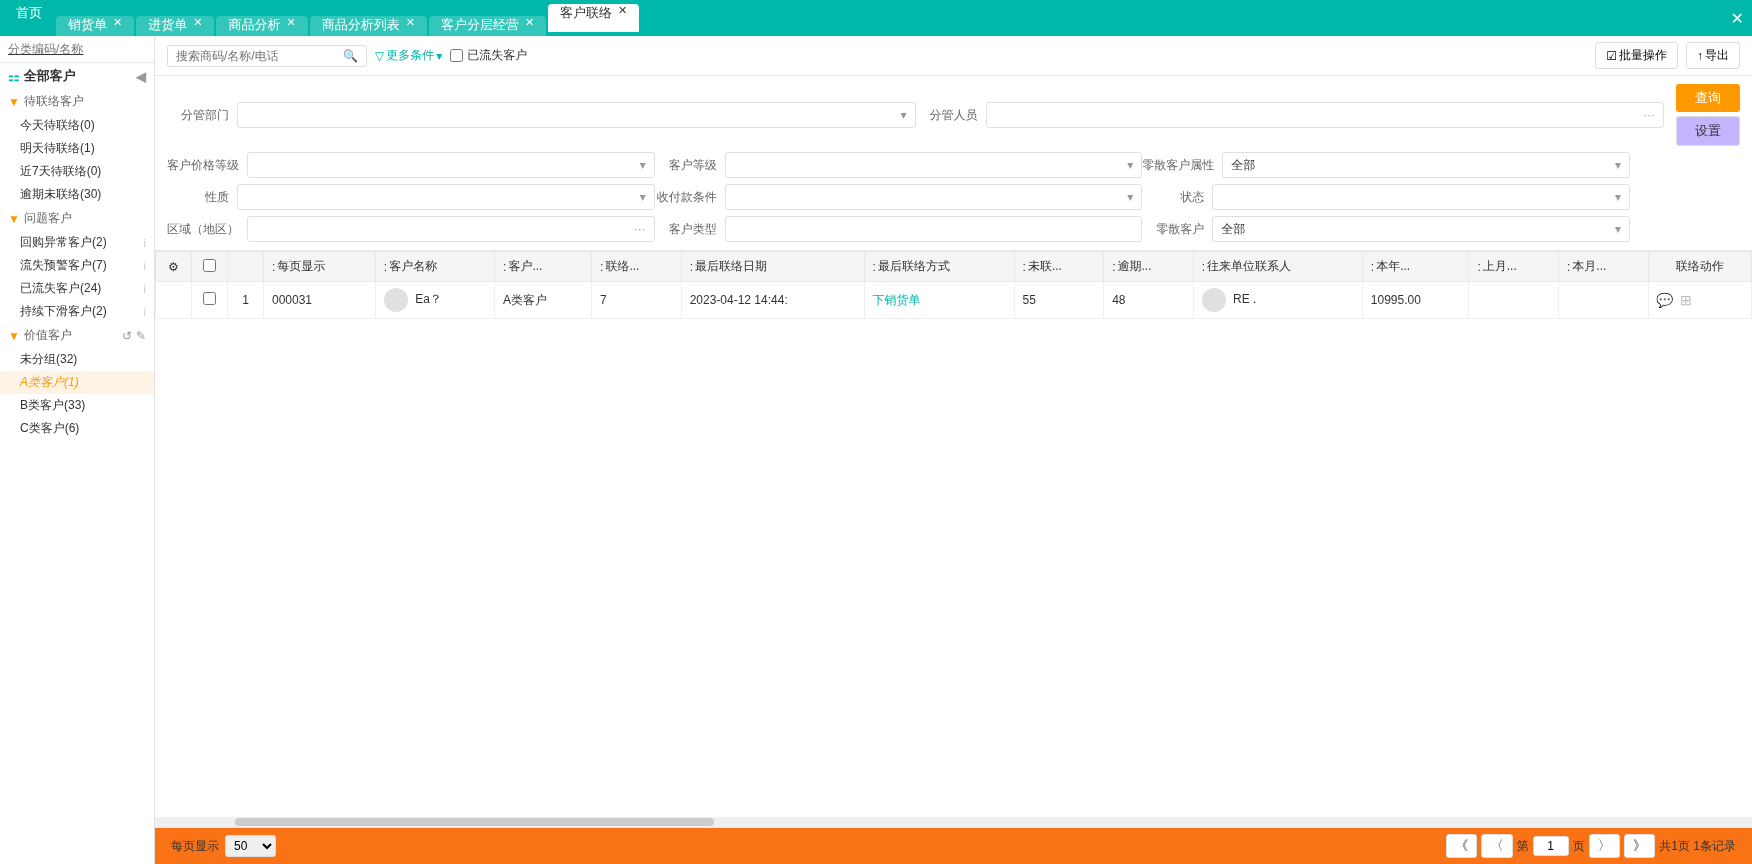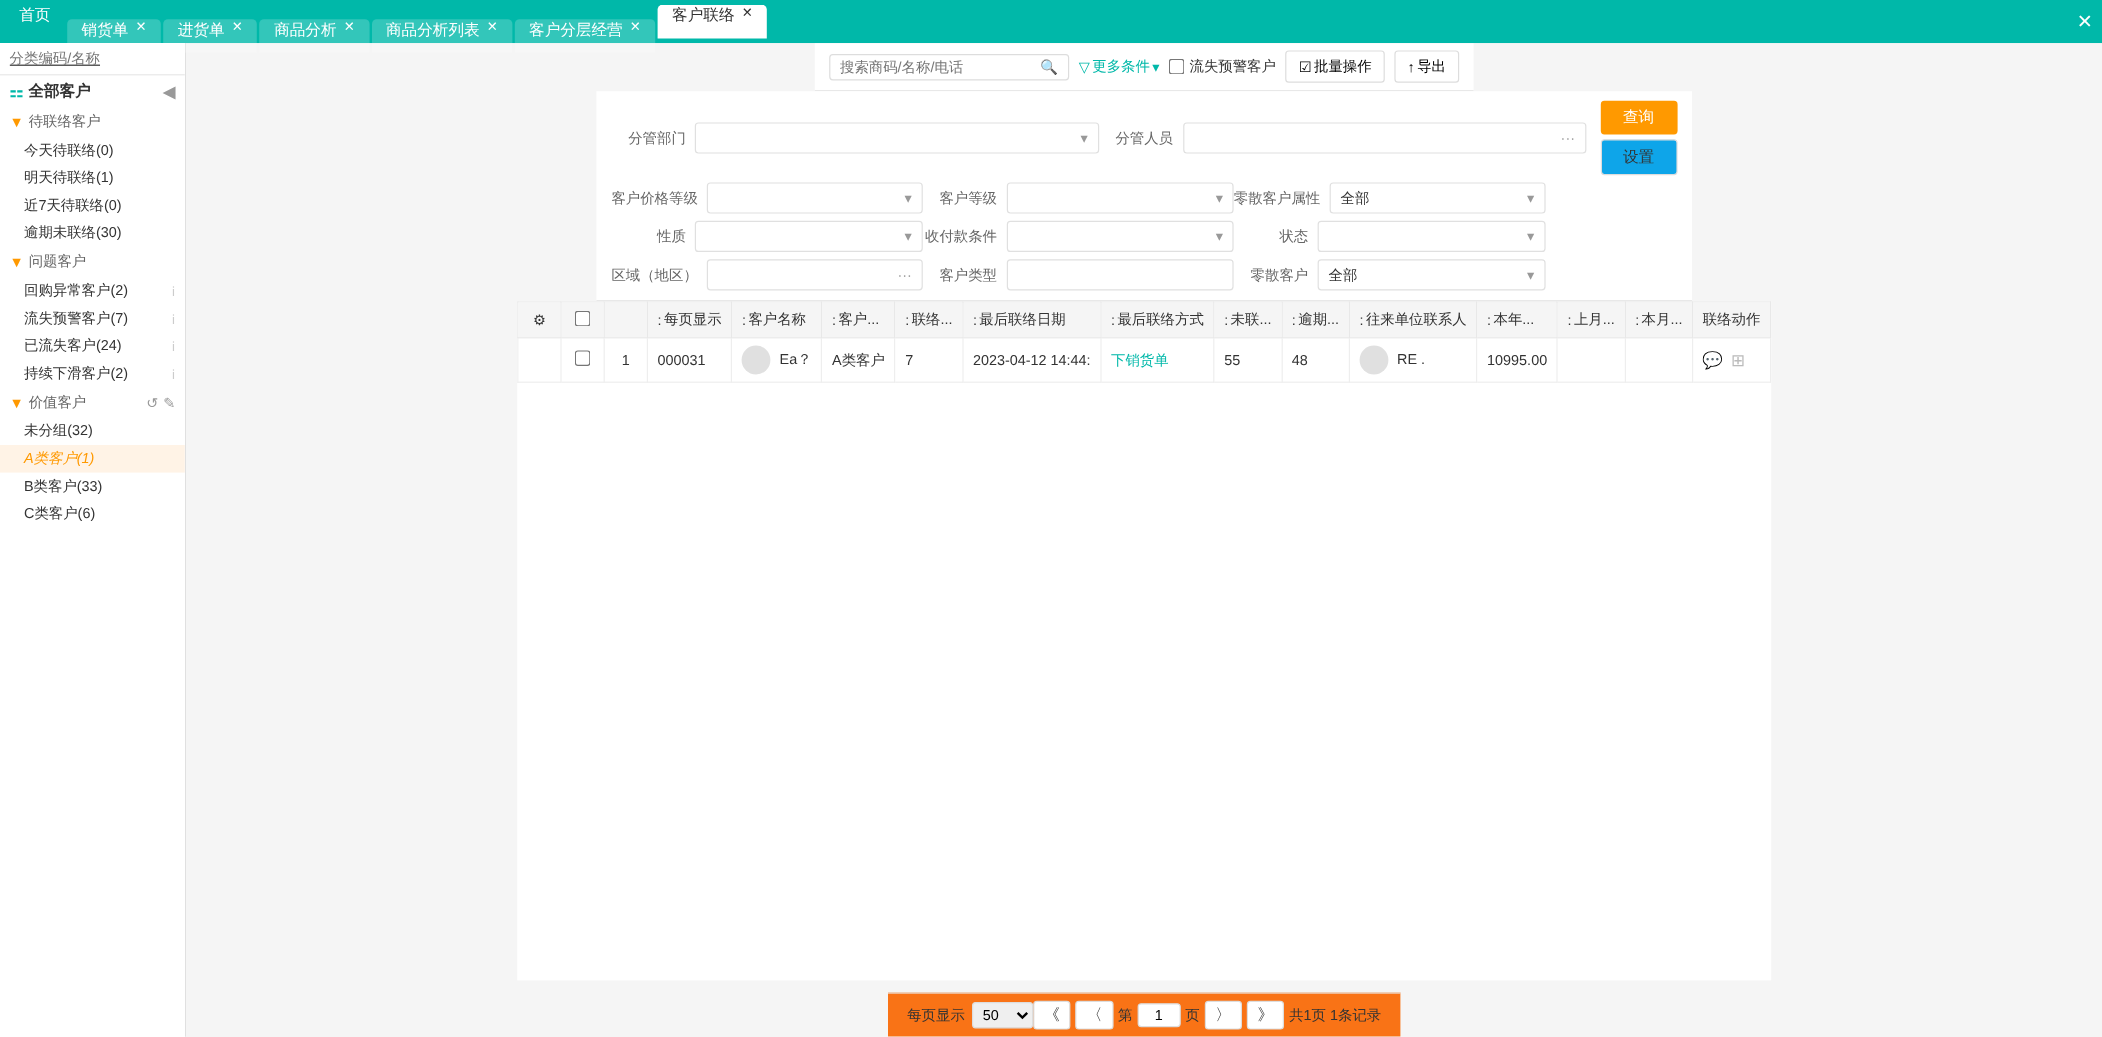--- a/index.html
+++ b/index.html
@@ -26,21 +26,21 @@
     .sidebar-group-title { display: flex; align-items: center; padding: 4px 8px; color: #666; font-size: 12px; cursor: pointer; }
     .sidebar-group-title .arrow { margin-right: 4px; color: #f90; }
     .sidebar-item { padding: 3px 8px 3px 20px; cursor: pointer; color: #333; font-size: 12px; display: flex; align-items: center; justify-content: space-between; }
     .sidebar-item.active { background: #fff3e6; color: #f90; font-style: italic; }
     .sidebar-item .info-icon { color: #ccc; font-size: 11px; }
     .sidebar-value-title { display: flex; align-items: center; padding: 4px 8px; color: #666; font-size: 12px; }
     .sidebar-value-title .arrow { margin-right: 4px; color: #f90; }
     .sidebar-value-actions { display: flex; gap: 4px; margin-left: auto; color: #999; }
 
     
-    .content { flex: 1; display: flex; flex-direction: column; overflow: hidden; background: #f5f5f5; align-items: center; }
+    .content { flex: 1; display: flex; flex-direction: column; overflow: hidden; background: #f5f5f5; }
 
     
     .toolbar { display: flex; align-items: center; padding: 6px 12px; background: #fff; border-bottom: 1px solid #e8e8e8; gap: 8px; }
     .search-box { display: flex; align-items: center; border: 1px solid #ddd; border-radius: 3px; padding: 3px 8px; width: 200px; }
     .search-box input { border: none; outline: none; font-size: 12px; flex: 1; }
     .search-icon { color: #00b8a9; cursor: pointer; }
     .filter-btn { display: flex; align-items: center; color: #00b8a9; cursor: pointer; font-size: 12px; gap: 2px; }
     .filter-icon { color: #00b8a9; }
     .checkbox-label { display: flex; align-items: center; gap: 4px; font-size: 12px; cursor: pointer; }
     .toolbar-right { margin-left: auto; display: flex; gap: 8px; align-items: center; }
@@ -50,21 +50,21 @@
     
     .filter-panel { background: #fff; border-bottom: 1px solid #e8e8e8; padding: 8px 12px; }
     .filter-row { display: flex; align-items: center; margin-bottom: 6px; gap: 0; }
     .filter-row:last-child { margin-bottom: 0; }
     .filter-field { display: flex; align-items: center; flex: 1; min-width: 0; }
     .filter-label { color: #666; min-width: 70px; text-align: right; padding-right: 8px; white-space: nowrap; }
     .filter-input { flex: 1; border: 1px solid #e0e0e0; border-radius: 3px; padding: 3px 8px; font-size: 12px; outline: none; background: #fff; display: flex; align-items: center; justify-content: space-between; min-height: 26px; }
     .filter-input .dropdown-arrow { color: #999; }
     .filter-input .dots { color: #999; }
     .btn-query { background: #f90; color: #fff; border: none; padding: 5px 18px; border-radius: 3px; cursor: pointer; font-size: 13px; }
-    .btn-setting { background: #0ea5e9; color: #333; border: 1px solid #ddd; padding: 5px 18px; border-radius: 3px; cursor: pointer; font-size: 13px; }
+    .btn-setting { background: #c4b5fd; color: #333; border: 1px solid #ddd; padding: 5px 18px; border-radius: 3px; cursor: pointer; font-size: 13px; }
     .query-buttons { display: flex; flex-direction: column; gap: 4px; margin-left: 12px; }
 
     
     .table-container { flex: 1; overflow: auto; background: #fff; margin: 0; }
     table { width: 100%; border-collapse: collapse; font-size: 12px; }
     thead tr { background: #f5f5f5; }
     th { border: 1px solid #e8e8e8; padding: 6px 8px; font-weight: normal; color: #333; white-space: nowrap; position: sticky; top: 0; background: #f5f5f5; z-index: 1; }
     td { border: 1px solid #eee; padding: 6px 8px; white-space: nowrap; }
     .th-inner { display: flex; align-items: center; gap: 2px; }
     .link { color: #00b8a9; cursor: pointer; text-decoration: none; }
@@ -208,21 +208,21 @@
         <input type="text" style="width: 100%;" placeholder="搜索商码/名称/电话">
         <span class="search-icon">🔍</span>
       </div>
       <div class="filter-btn">
         <span class="filter-icon">▽</span>
         <span>更多条件</span>
         <span>▾</span>
       </div>
       <label class="checkbox-label">
         <input type="checkbox" style="">
-        <span>流失预警客户</span>
+        <span>已流失客户</span>
       </label>
       <div class="toolbar-right">
         <button class="btn-batch">
           <span>☑</span>
           <span>批量操作</span>
         </button>
         <button class="btn-export">
           <span>↑</span>
           <span>导出</span>
         </button>

